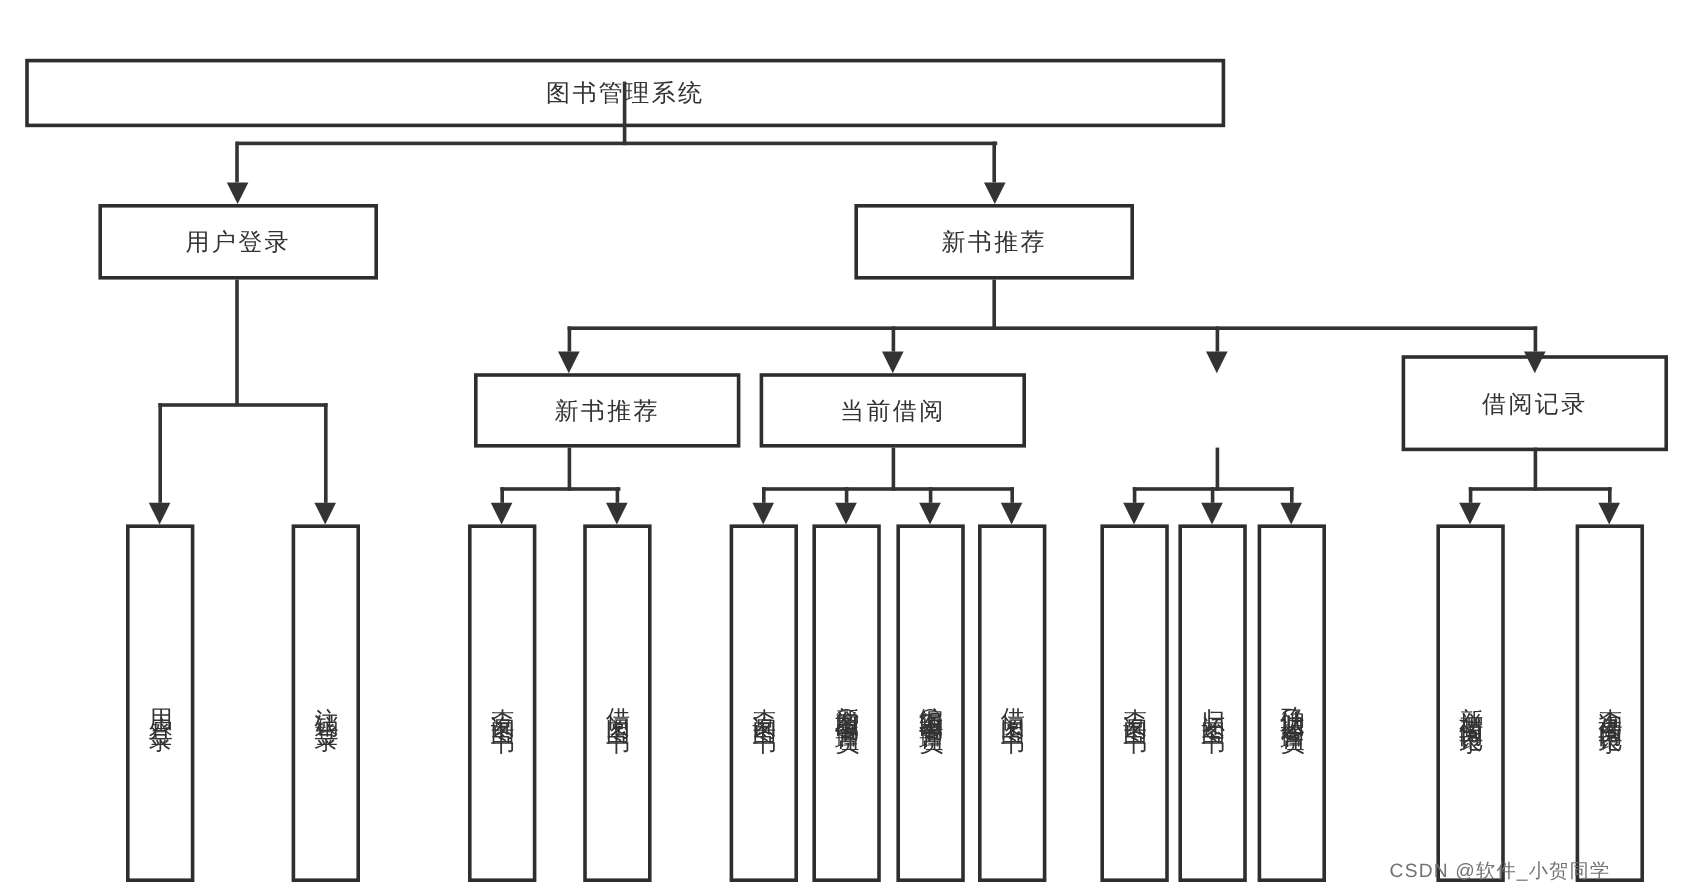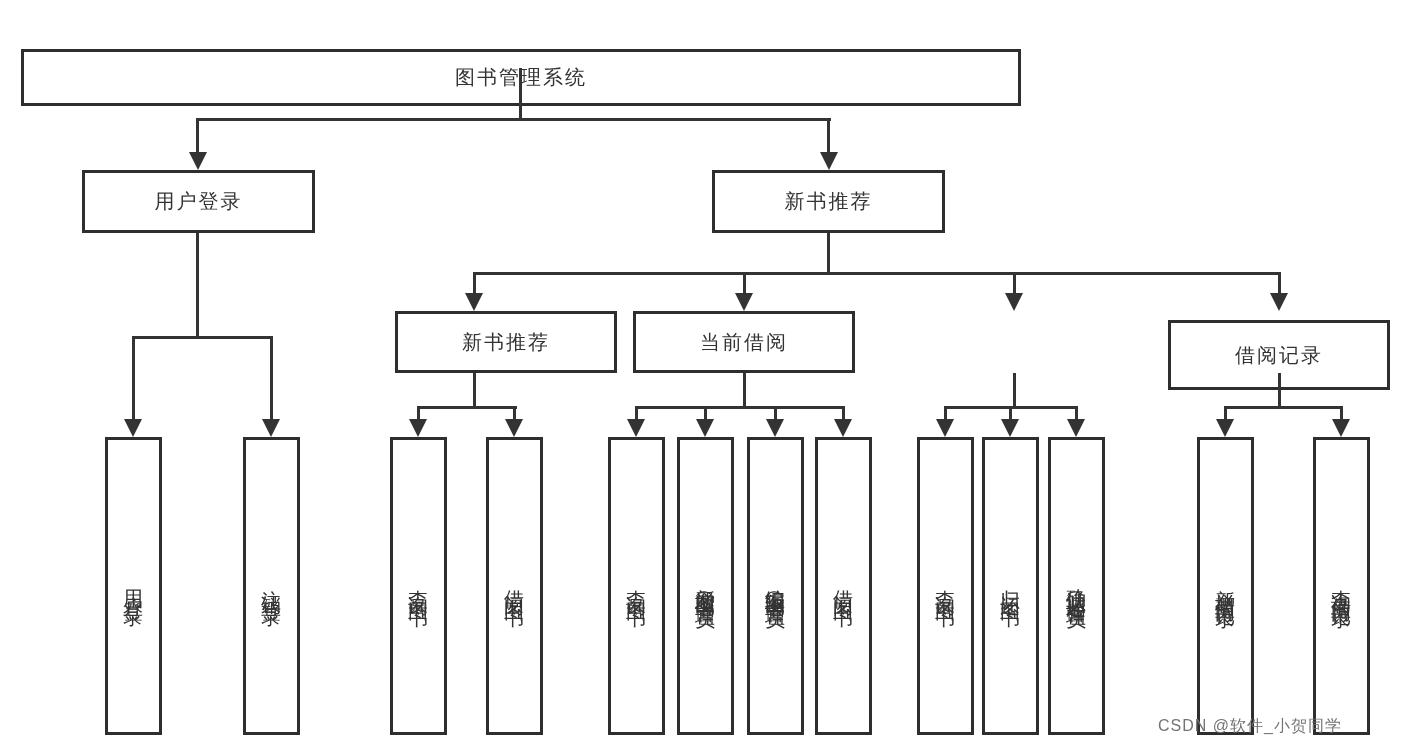--- a/index.html
+++ b/index.html
@@ -43,21 +43,21 @@
   <div class="node" style="left:712px;top:170px;width:233px;height:63px;">
     <span class="h-label">新书推荐</span>
   </div>
 
   <div class="node" style="left:363px;top:311px;width:222px;height:62px;margin-left:32px;">
     <span class="h-label">新书推荐</span>
   </div>
   <div class="node" style="left:633px;top:311px;width:222px;height:62px;">
     <span class="h-label">当前借阅</span>
   </div>
-  <div class="node" style="left:1168px;top:320px;width:222px;height:70px;">
+  <div class="node" style="left:1168px;top:296px;width:222px;height:80px;">
     <span class="h-label">借阅记录</span>
   </div>
 
   <div class="node" style="left:105px;top:437px;width:57px;height:298px;">
     <span class="v-label">用户登录</span>
   </div>
   <div class="node" style="left:243px;top:437px;width:57px;height:298px;">
     <span class="v-label">注销登录</span>
   </div>
 

